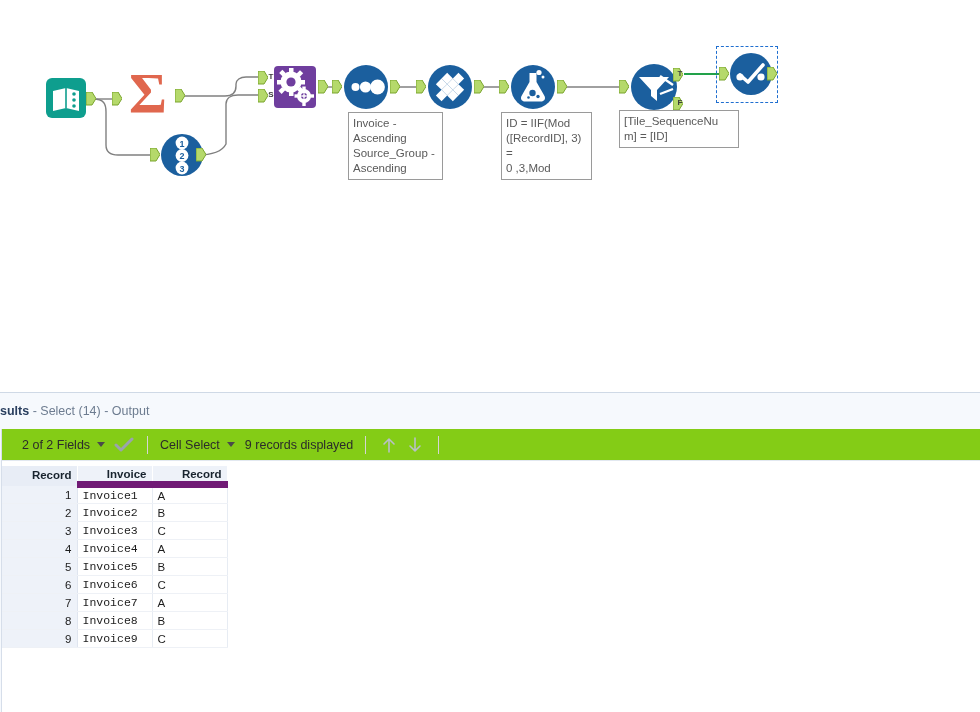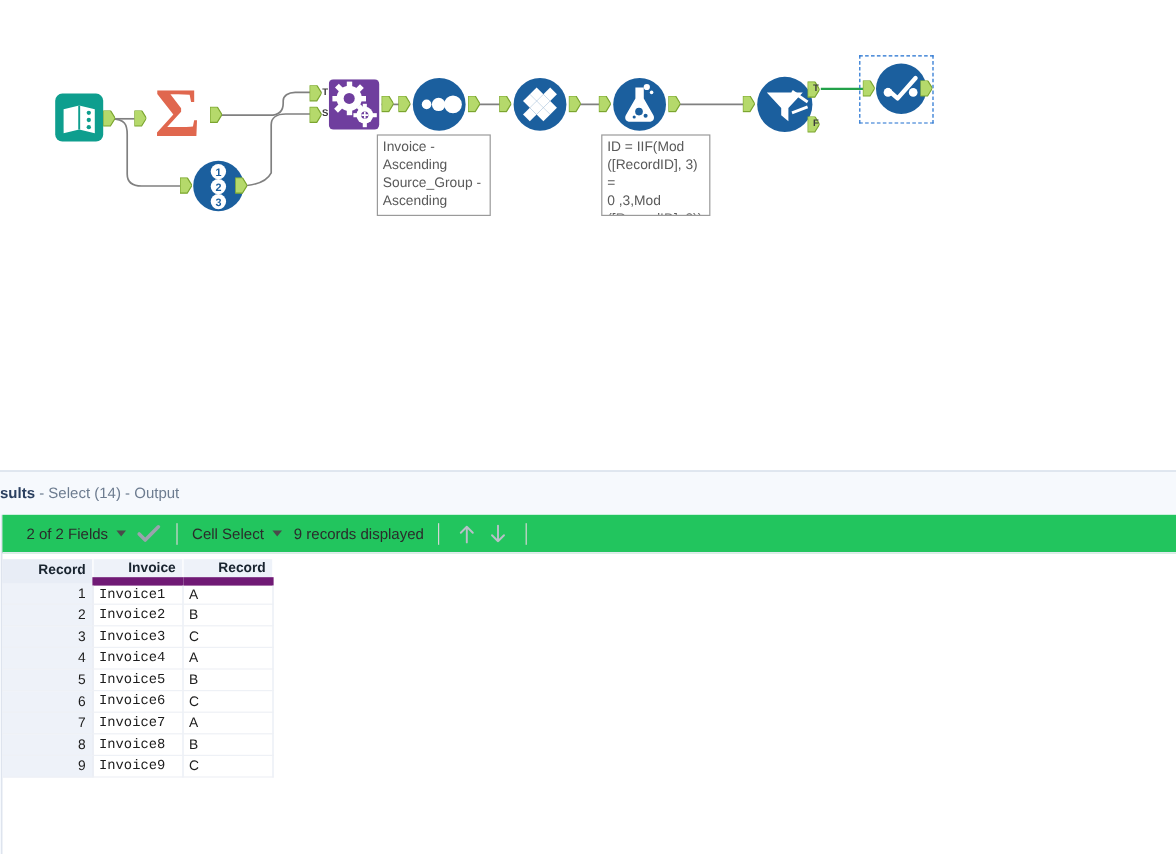--- a/index.html
+++ b/index.html
@@ -74,21 +74,21 @@
 
   #results-body {
     position:absolute; left:1px; top:36px; width:979px; height:283px;
     background:#ffffff;
     border-left:1px solid #d6deea;
     box-sizing:border-box;
   }
 
   #toolbar {
     position:absolute; left:0; top:0; width:978px; height:32px;
-    background:#22c55e;
+    background:#84cc16;
     border-bottom:1px solid #e2e8f0;
     display:flex; align-items:center;
     box-sizing:border-box;
   }
   .tb-item {
     display:flex; align-items:center; height:32px;
     font-size:12.5px; color:#2b2b2b;
     font-family:"Liberation Sans", sans-serif;
     white-space:nowrap;
   }
@@ -349,28 +349,30 @@
         <circle cx="22" cy="22" r="21" fill="#1b5f9e"></circle>
         <path d="M11 23 L19 30 L34 13" stroke="#ffffff" stroke-width="3.6" fill="none" stroke-linecap="round" stroke-linejoin="round"></path>
         <circle cx="11" cy="25" r="3.6" fill="#ffffff"></circle>
         <circle cx="32" cy="25" r="3.6" fill="#ffffff"></circle>
       </svg>
       <svg class="anchor" style="left:48px; top:1px;" width="11" height="14">
         <use href="#nub"></use>
       </svg>
     </div>
 
-    <div class="annotation" style="left:314px; top:112px; width:95px; height:68px;">Invoice -
+    <div class="annotation" style="left:348px; top:112px; width:95px; height:68px;">Invoice -
 Ascending
 Source_Group -
 Ascending</div>
     <div class="annotation" style="left:501px; top:112px; width:91px; height:68px;">ID = IIF(Mod
 ([RecordID], 3) =
 0 ,3,Mod
 ([RecordID], 3))</div>
+    <div class="annotation" style="left:619px; top:110px; width:120px; height:38px;">[Tile_SequenceNu
+m] = [ID]</div>
 
   </div>
 
   <div id="results-pane">
 
     <div id="results-title">
       <span class="bold">sults</span><span class="sub"> - Select (14) - Output</span>
     </div>
 
     <div id="results-body">

